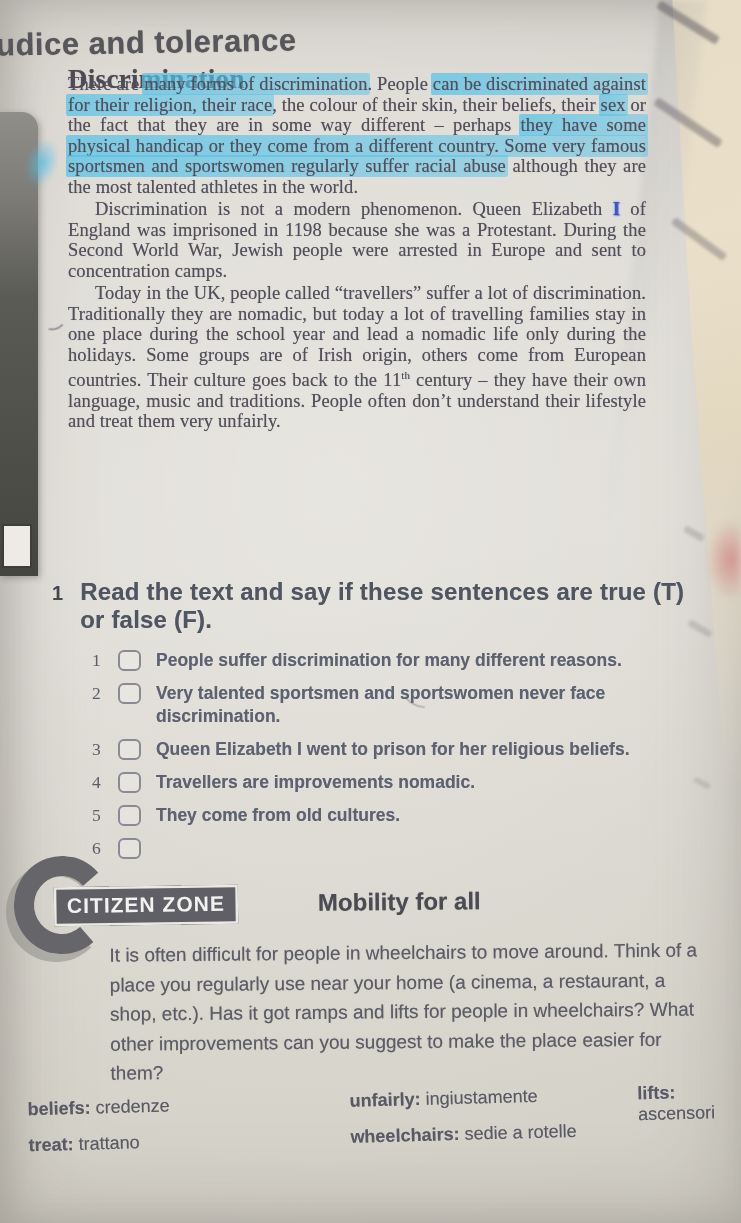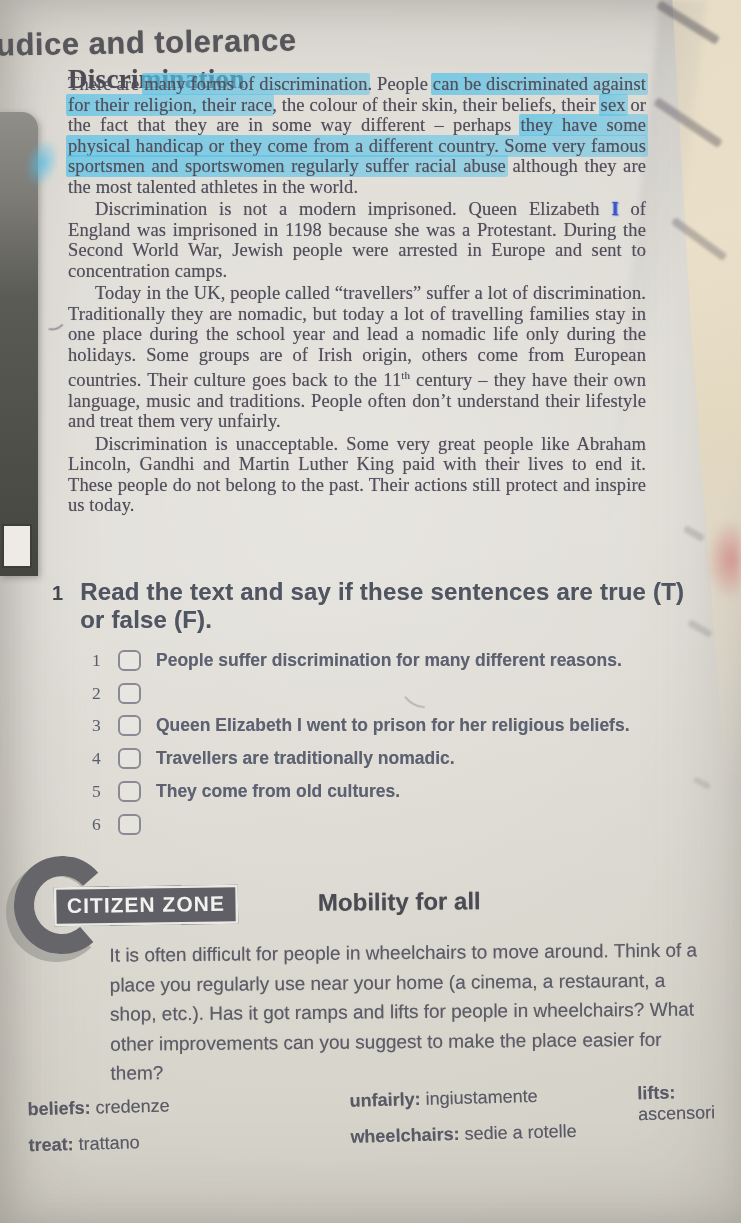--- a/index.html
+++ b/index.html
@@ -182,52 +182,52 @@
 
 <div class="photo">
   <div class="photo-square"></div>
 </div>
 
 <h1 class="page-title">udice and tolerance</h1>
 <h2 class="section-heading">Discrimination</h2>
 
 <div class="reading">
     <p><span>There are </span><span class="hl" style="background: linear-gradient(100deg, rgba(85, 194, 232, 0.72), rgba(85, 194, 232, 0.49));">many forms of discrimination</span><span>. People </span><span class="hl" style="background: linear-gradient(100deg, rgba(85, 194, 232, 0.72), rgba(85, 194, 232, 0.49));">can be discriminated against for their religion, their race</span><span>, the colour of their skin, their beliefs, their </span><span class="hl" style="background: linear-gradient(100deg, rgba(85, 194, 232, 0.72), rgba(85, 194, 232, 0.49));">sex</span><span> or the fact that they are in some way different – perhaps </span><span class="hl" style="background: linear-gradient(100deg, rgba(85, 194, 232, 0.72), rgba(85, 194, 232, 0.49));">they have some physical handicap or they come from a different country. Some very famous sportsmen and sportswomen regularly suffer racial abuse</span><span> although they are the most talented athletes in the world.</span></p>
-    <p class="ind"><span>Discrimination is not a modern imprisoned. Queen Elizabeth </span><span class="pen">I</span><span> of England was imprisoned in 1198 because she was a Protestant. During the Second World War, Jewish people were arrested in Europe and sent to concentration camps.</span></p>
+    <p class="ind"><span>Discrimination is not a modern phenomenon. Queen Elizabeth </span><span class="pen">I</span><span> of England was imprisoned in 1198 because she was a Protestant. During the Second World War, Jewish people were arrested in Europe and sent to concentration camps.</span></p>
     <p class="ind"><span>Today in the UK, people called “travellers” suffer a lot of discrimination. Traditionally they are nomadic, but today a lot of travelling families stay in one place during the school year and lead a nomadic life only during the holidays. Some groups are of Irish origin, others come from European countries. Their culture goes back to the 11</span><sup>th</sup><span> century – they have their own language, music and traditions. People often don’t understand their lifestyle and treat them very unfairly.</span></p>
-    <p class="ind"><span>Discrimination is unacceptable. Some very great people like Abraham Lincoln, Gandhi and Martin Luther King paid with their lives to end it. These people do not belong to the past. Their actions still protect and inspire us today.</span></p>
   </div>
 <div class="blue-blob"></div>
 <div class="margin-squiggle"></div>
 <div class="pencil-mark"></div>
 
 <div class="exercise">
   <div class="ex-header">
     <span class="big-num">1</span>
     <span class="instr">Read the text and say if these sentences are true (T) or false (F).</span>
   </div>
   <div class="ex-items">
       <div class="ex-item">
         <span class="ex-num">1</span>
         <span class="checkbox"></span>
         <span class="ex-text">People suffer discrimination for many different reasons.</span>
       </div>
       <div class="ex-item">
         <span class="ex-num">2</span>
         <span class="checkbox"></span>
+        <span class="ex-text">Very talented sportsmen and sportswomen never face discrimination.</span>
       </div>
       <div class="ex-item">
         <span class="ex-num">3</span>
         <span class="checkbox"></span>
         <span class="ex-text">Queen Elizabeth I went to prison for her religious beliefs.</span>
       </div>
       <div class="ex-item">
         <span class="ex-num">4</span>
         <span class="checkbox"></span>
-        <span class="ex-text">Travellers are traditionally nomadic.</span>
+        <span class="ex-text">Travellers are improvements nomadic.</span>
       </div>
       <div class="ex-item">
         <span class="ex-num">5</span>
         <span class="checkbox"></span>
         <span class="ex-text">They come from old cultures.</span>
       </div>
       <div class="ex-item">
         <span class="ex-num">6</span>
         <span class="checkbox"></span>
       </div>

